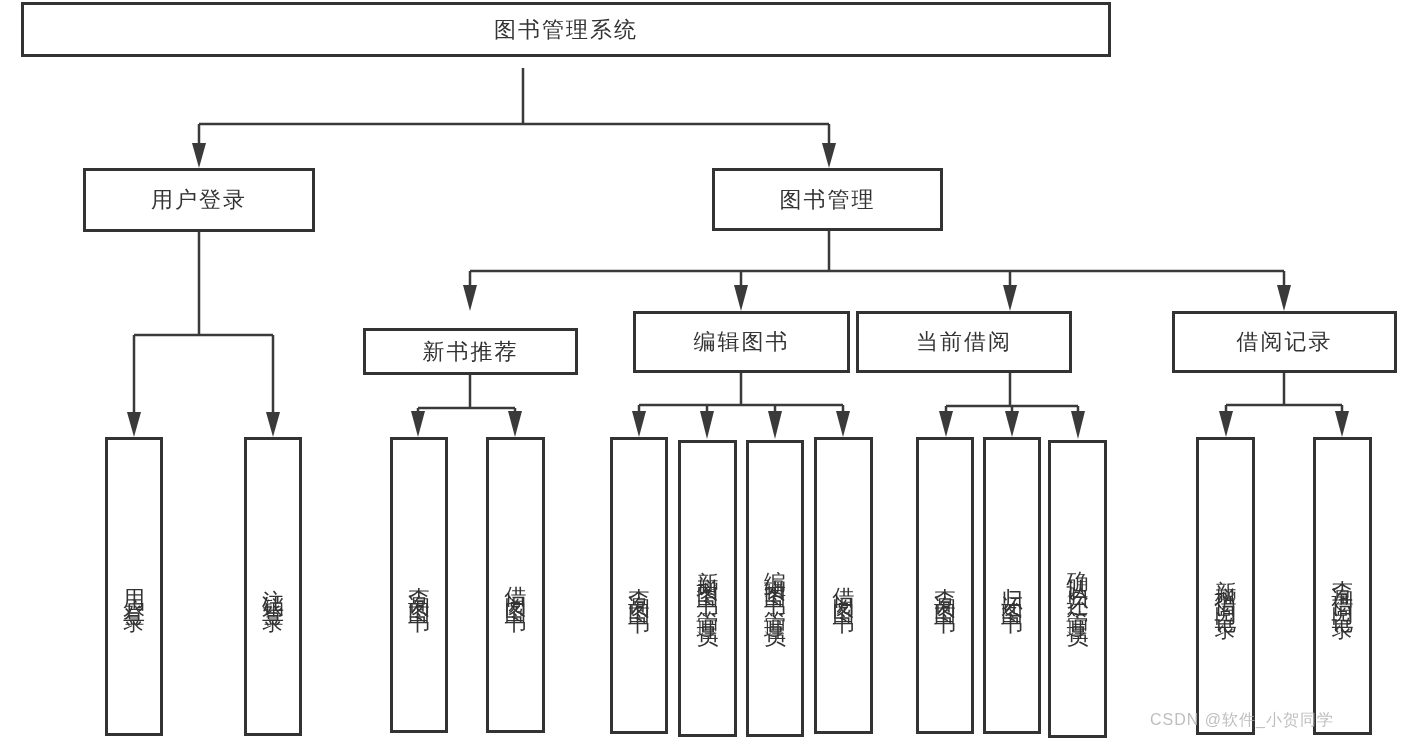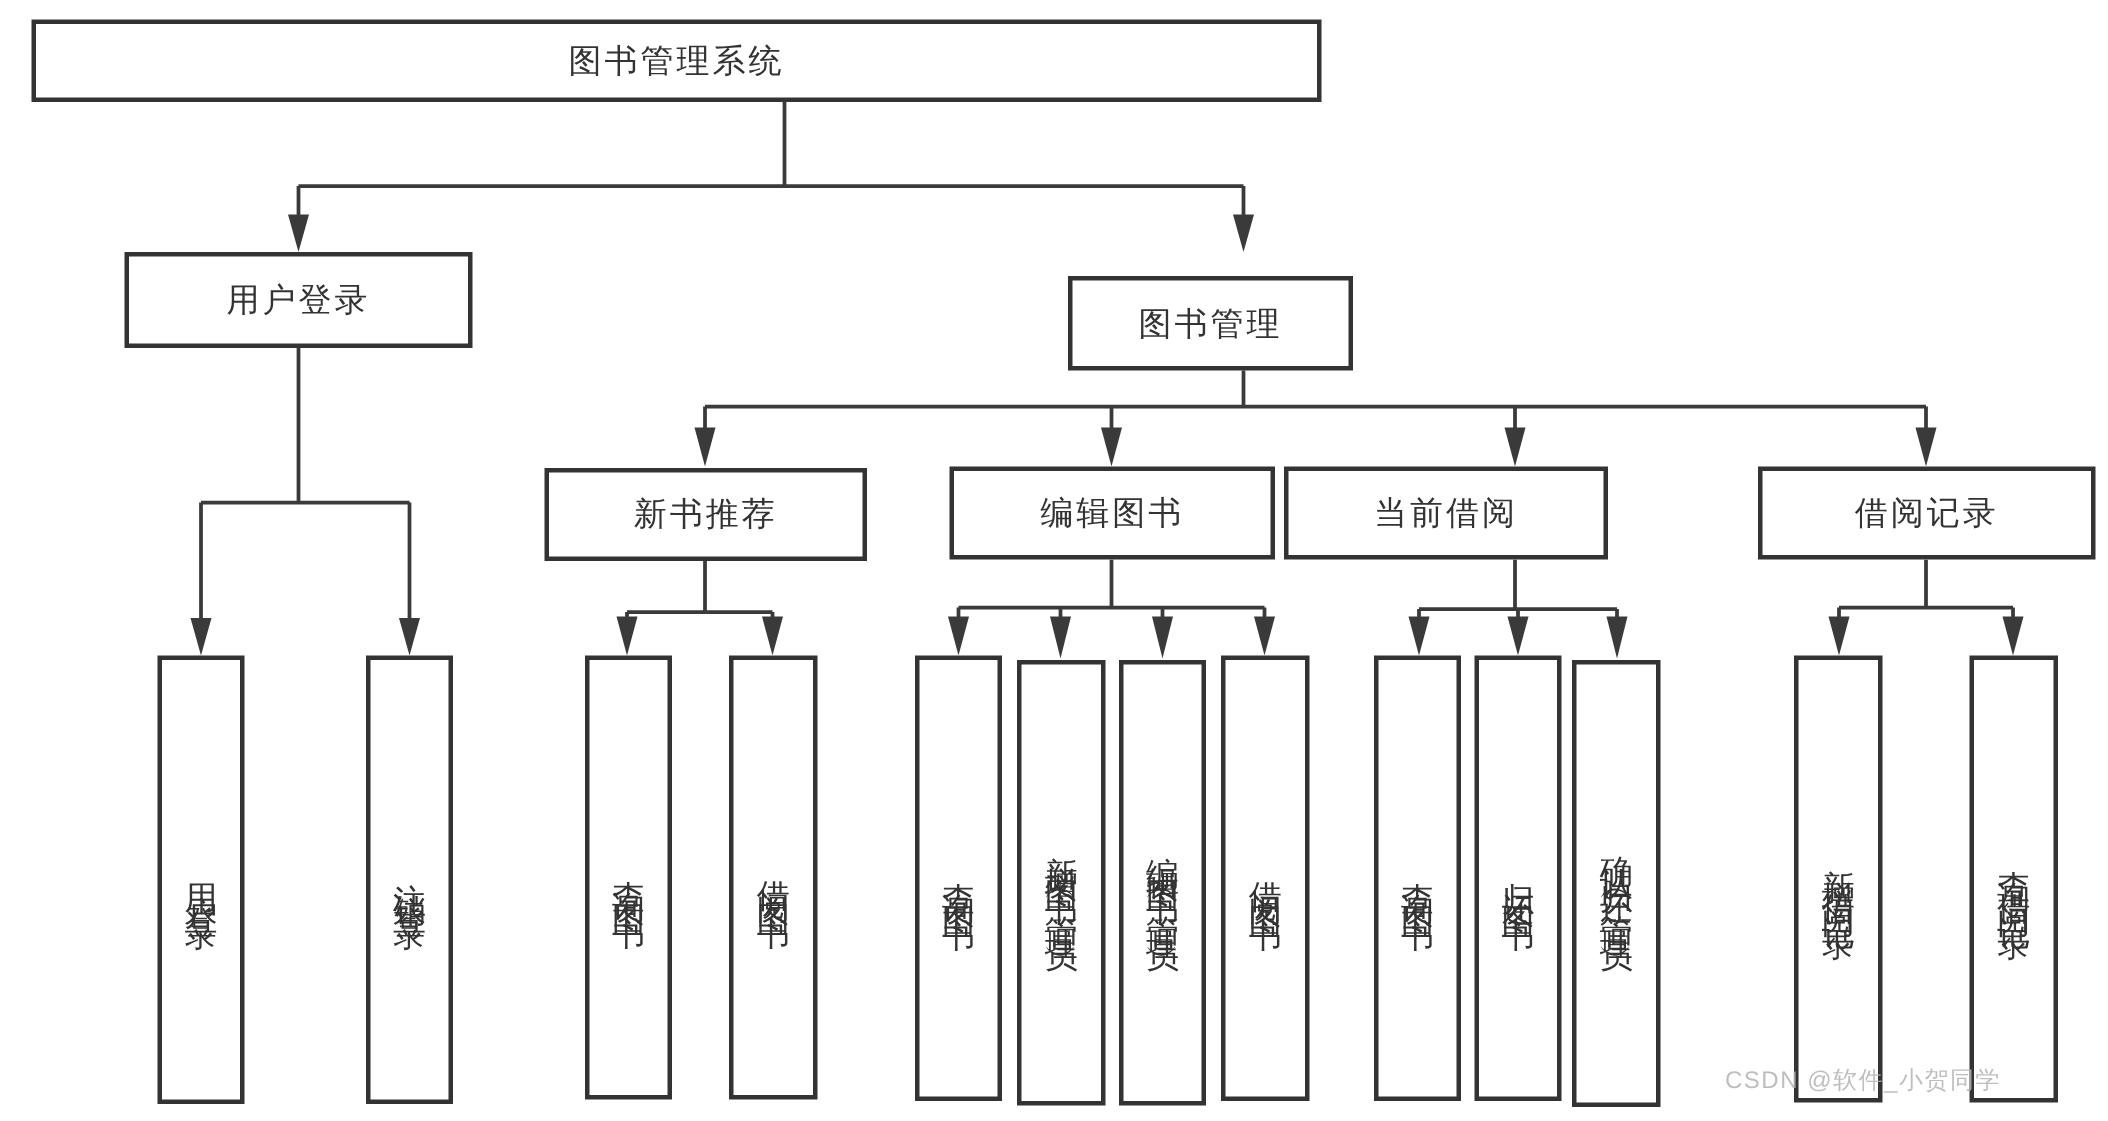--- a/index.html
+++ b/index.html
@@ -75,32 +75,32 @@
       <polygon points="768,411 782,411 775,439"></polygon>
       <polygon points="836,411 850,411 843,437"></polygon>
       <polygon points="939,411 953,411 946,437"></polygon>
       <polygon points="1005,411 1019,411 1012,437"></polygon>
       <polygon points="1071,411 1085,411 1078,439"></polygon>
       <polygon points="1219,411 1233,411 1226,437"></polygon>
       <polygon points="1335,411 1349,411 1342,437"></polygon>
     </g>
   </svg>
 
-  <div class="box hbox" style="left:21px;top:13px;width:860px;height:55px">
+  <div class="box hbox" style="left:21px;top:2px;width:1090px;height:55px">
     <span class="lbl">图书管理系统</span>
   </div>
 
   <div class="box hbox" style="left:83px;top:168px;width:232px;height:64px">
     <span class="lbl">用户登录</span>
   </div>
-  <div class="box hbox" style="left:712px;top:184px;width:190px;height:63px">
+  <div class="box hbox" style="left:712px;top:168px;width:231px;height:63px">
     <span class="lbl">图书管理</span>
   </div>
 
-  <div class="box hbox" style="left:363px;top:312px;width:215px;height:62px">
+  <div class="box hbox" style="left:363px;top:328px;width:215px;height:47px">
     <span class="lbl">新书推荐</span>
   </div>
   <div class="box hbox" style="left:633px;top:311px;width:217px;height:62px">
     <span class="lbl">编辑图书</span>
   </div>
   <div class="box hbox" style="left:856px;top:311px;width:216px;height:62px">
     <span class="lbl">当前借阅</span>
   </div>
   <div class="box hbox" style="left:1172px;top:311px;width:225px;height:62px">
     <span class="lbl">借阅记录</span>

